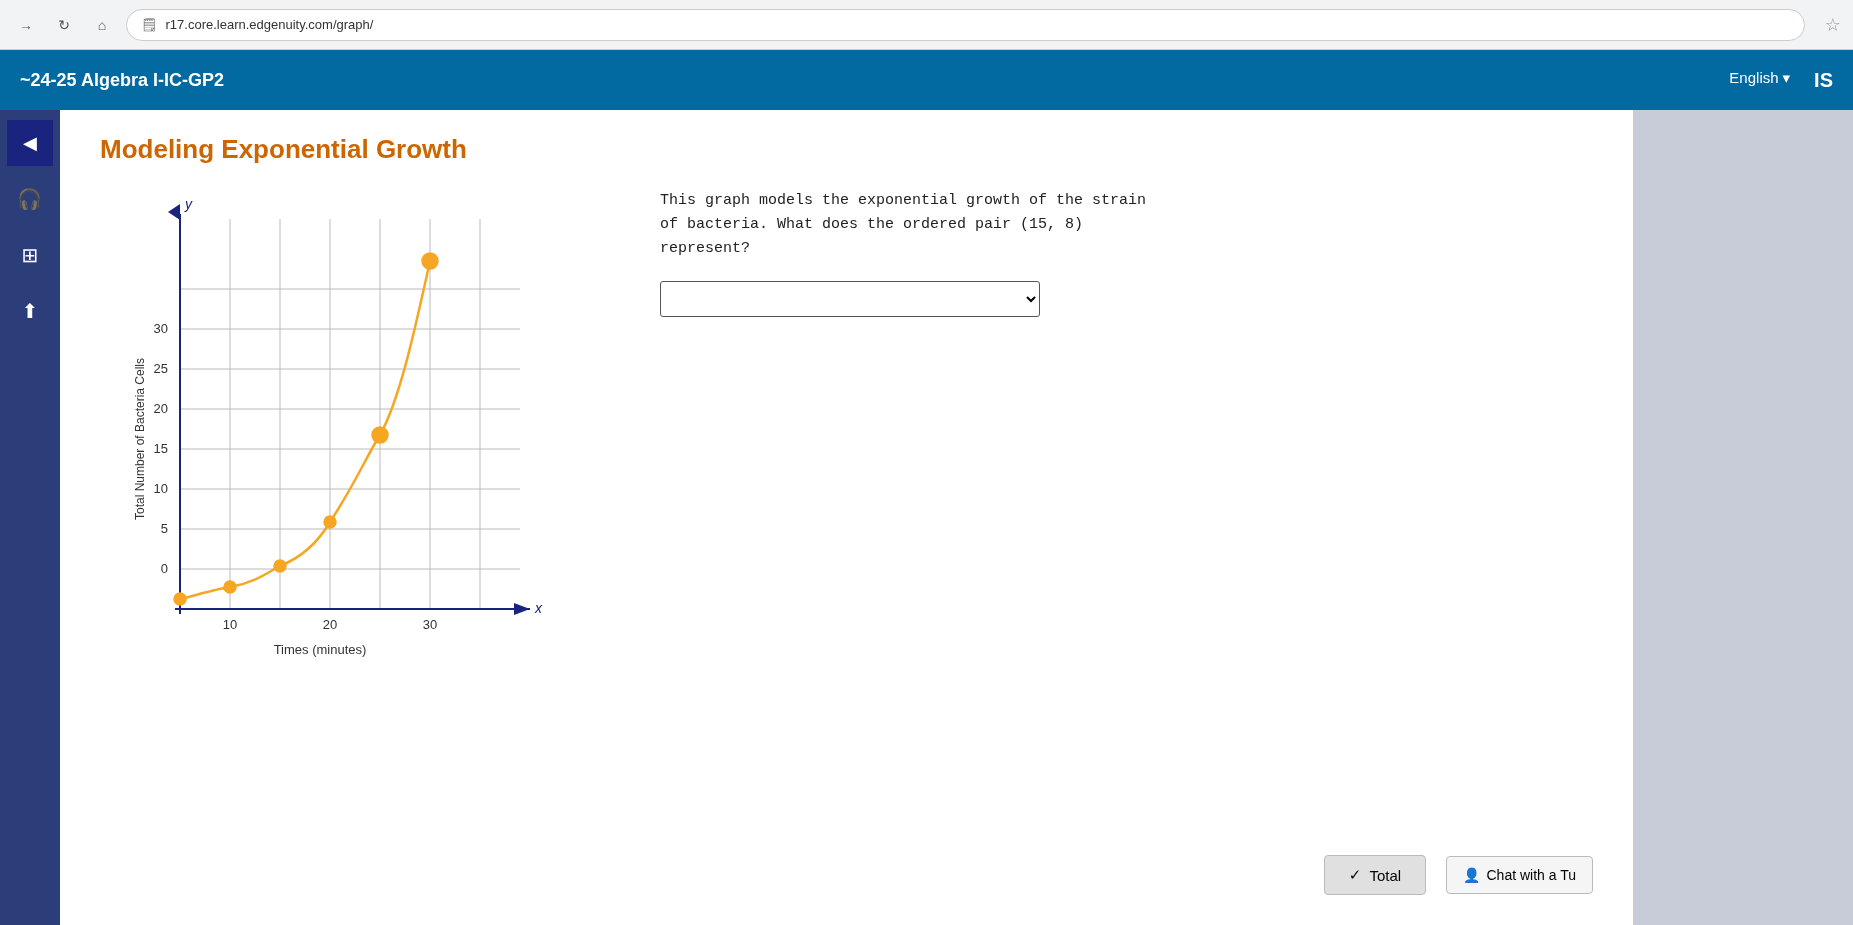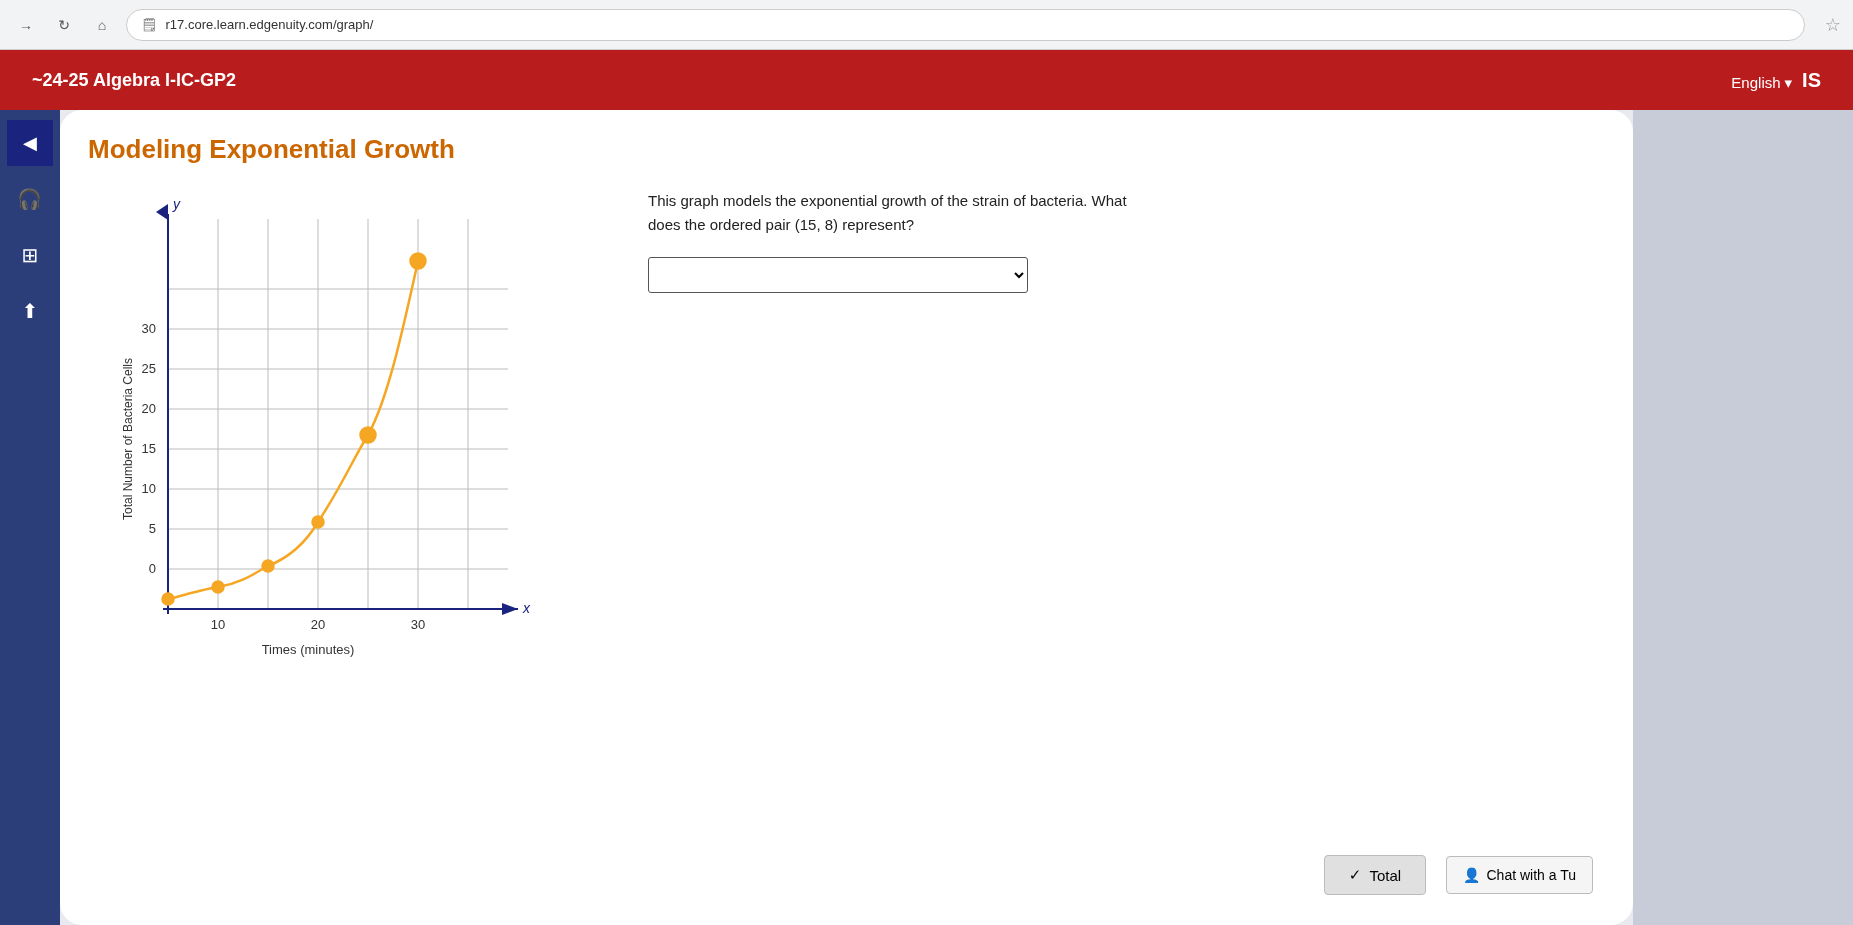--- a/index.html
+++ b/index.html
@@ -30,35 +30,35 @@
       padding: 0 14px;
       font-size: 13px;
       color: #333;
     }
     .browser-page-icon { font-size: 13px; margin-right: 8px; color: #555; }
     .star-btn { margin-left: 10px; color: #999; font-size: 18px; cursor: pointer; }
 
     
     .top-header {
       height: 60px;
-      background: #b91c1c;
-      display: flex;
-      align-items: center;
-      padding: 0 32px;
+      background: #0369a1;
+      display: flex;
+      align-items: center;
+      padding: 0 20px;
     }
     .course-title {
       color: white;
       font-size: 18px;
       font-weight: bold;
       flex: 1;
     }
     .header-right {
       display: flex;
-      align-items: flex-end;
-      gap: 10px;
+      align-items: flex-start;
+      gap: 24px;
     }
     .lang-select-wrapper {
       display: flex;
       align-items: center;
       gap: 4px;
       color: white;
       font-size: 15px;
     }
     .is-label {
       color: white;
@@ -92,24 +92,23 @@
       width: 46px; height: 46px;
       display: flex; align-items: center; justify-content: center;
       color: white; font-size: 18px; cursor: pointer;
       background: #1a237e;
     }
 
     
     .content-area {
       flex: 1;
       background: white;
-      padding: 24px 28px;
+      padding: 24px 40px;
       overflow-y: auto;
       position: relative;
-      border-radius: 22px;
     }
 
     .lesson-title {
       color: #cc6600;
       font-size: 26px;
       font-weight: bold;
       margin-bottom: 24px;
     }
 
     .question-layout {
@@ -134,20 +133,21 @@
     .question-panel {
       flex: 1;
       max-width: 500px;
     }
 
     .question-text {
       font-size: 15px;
       color: #222;
       line-height: 1.6;
       margin-bottom: 20px;
+      font-family: Liberation Mono, monospace;
     }
 
     .answer-select {
       width: 100%;
       max-width: 380px;
       height: 36px;
       border: 1px solid #555;
       border-radius: 3px;
       font-size: 14px;
       padding: 0 8px;

